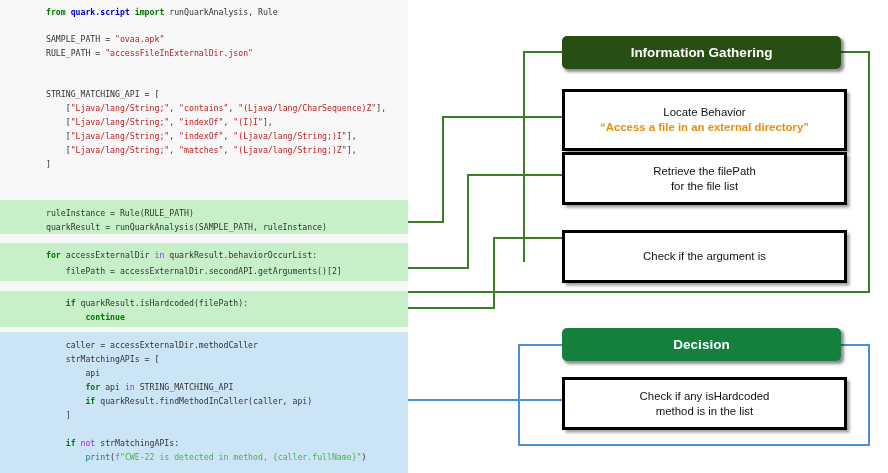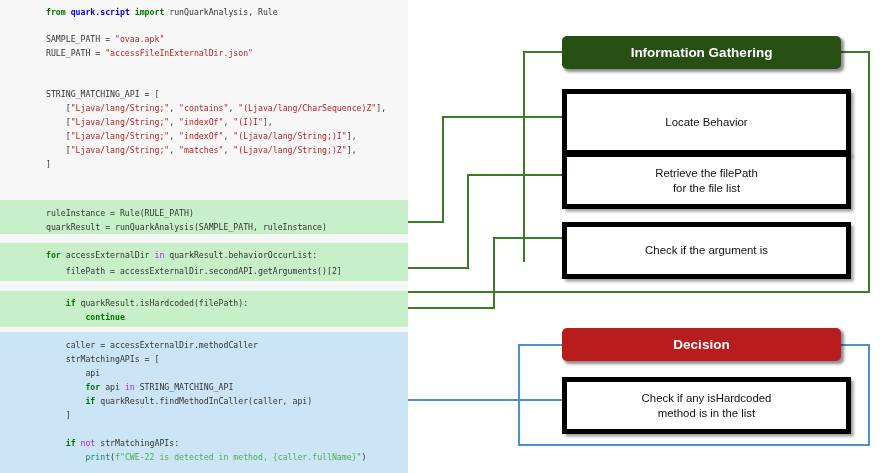--- a/index.html
+++ b/index.html
@@ -29,23 +29,23 @@
 
   
   #wires{position:absolute;left:0;top:0;width:888px;height:473px;}
 
   
   .hdr{position:absolute;border-radius:5px;
        display:flex;align-items:center;justify-content:center;
        color:#ffffff;font-weight:bold;font-size:13.5px;
        box-shadow:2.5px 2.5px 3px rgba(0,0,0,.45);}
   .hdr.green{background:#274e13;}
-  .hdr.blue {background:#b91c1c;}
+  .hdr.blue {background:#15803d;}
 
-  .box{position:absolute;background:#ffffff;border:5px solid #000000;
+  .box{position:absolute;background:#ffffff;border:3px solid #000000;
        display:flex;align-items:center;justify-content:center;
        text-align:center;font-size:11.4px;color:#111;line-height:15px;
        box-shadow:2.5px 2.5px 3px rgba(0,0,0,.40);}
   .box .hl{color:#e8900c;font-weight:bold;}
 </style>
 </head>
 <body>
 
 <div id="code-panel">
   <div id="bands">
@@ -77,31 +77,32 @@
   </g>
 </svg>
 
 <div class="hdr green" style="left:562px;top:36px;width:279px;height:33px;">
   <span>Information Gathering</span>
 </div>
 
 <div class="box" style="left:562px;top:89px;width:279px;height:56px;">
   <div>
     <div>Locate Behavior</div>
+    <div class="hl">“Access a file in an external directory”</div>
   </div>
 </div>
 
 <div class="box" style="left:562px;top:152px;width:279px;height:47px;">
   <div>
     <div>Retrieve the filePath</div>
     <div>for the file list</div>
   </div>
 </div>
 
-<div class="box" style="left:562px;top:222px;width:279px;height:47px;text-align:center;">
+<div class="box" style="left:562px;top:230px;width:279px;height:47px;text-align:center;">
   <div>
     <div>Check if the argument is</div>
   </div>
 </div>
 
 <div class="hdr blue" style="left:562px;top:328px;width:279px;height:33px;">
   <span>Decision</span>
 </div>
 
 <div class="box" style="left:562px;top:377px;width:279px;height:47px;">

